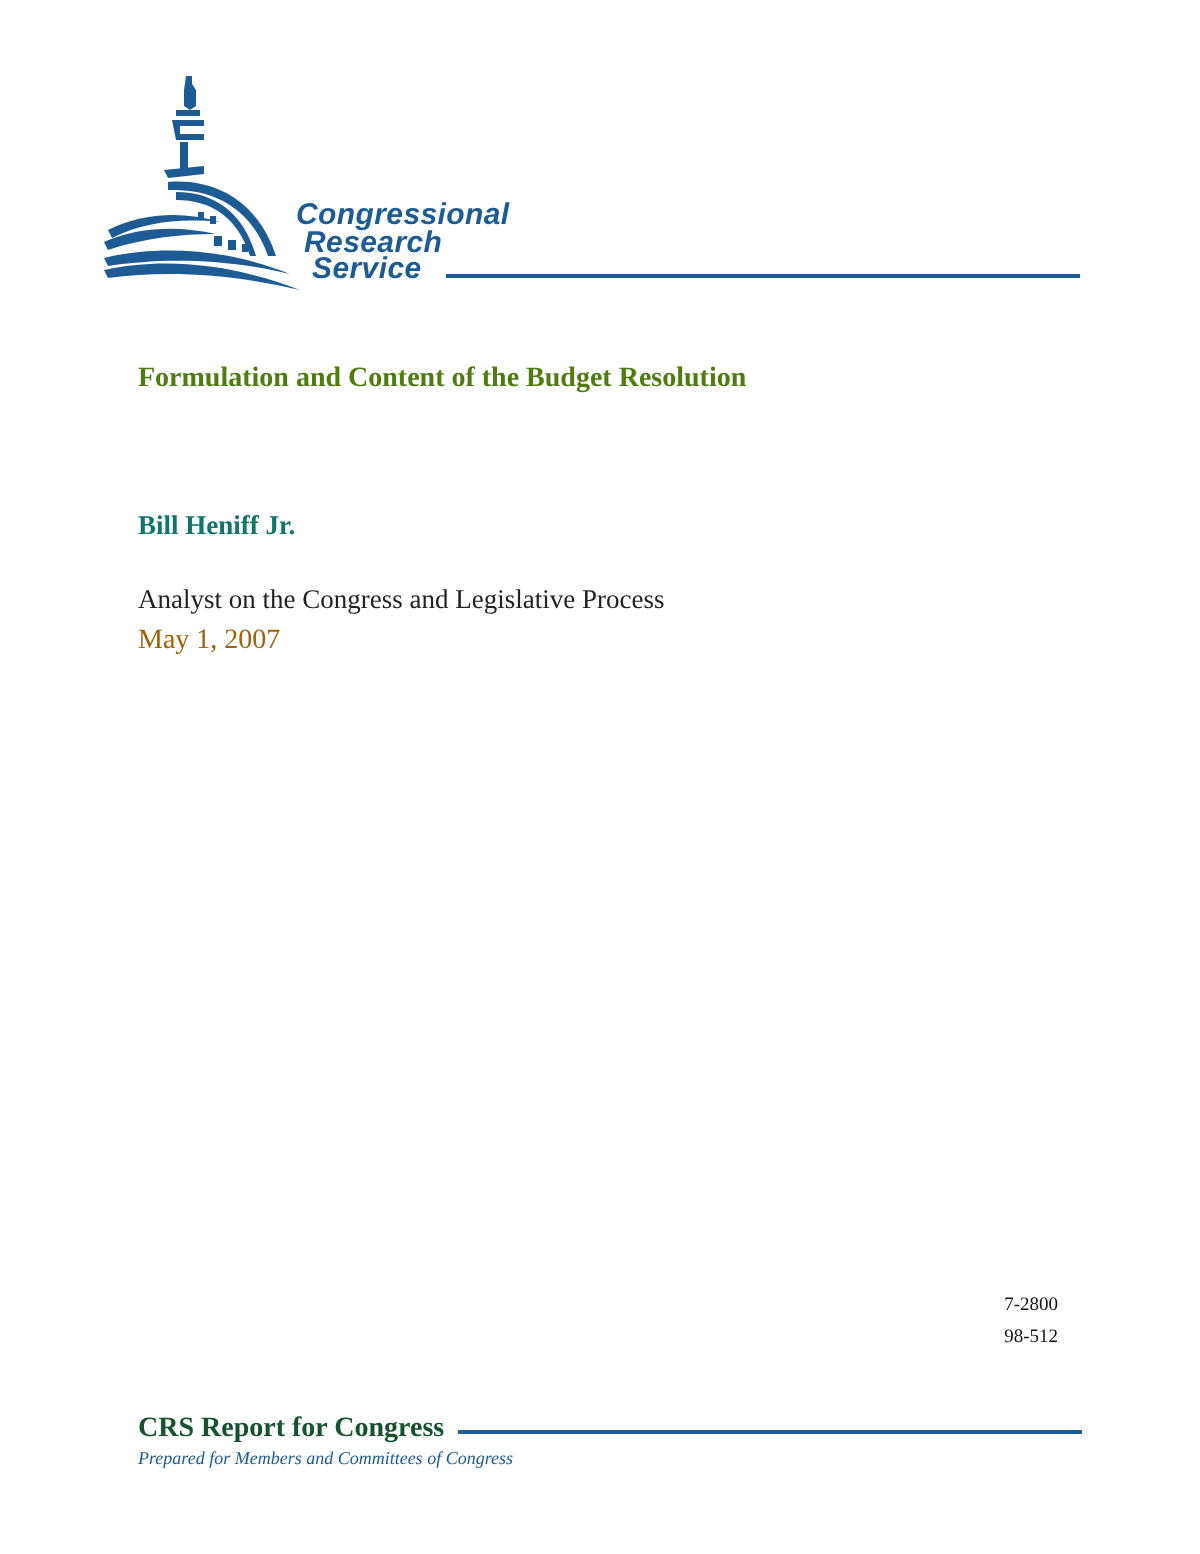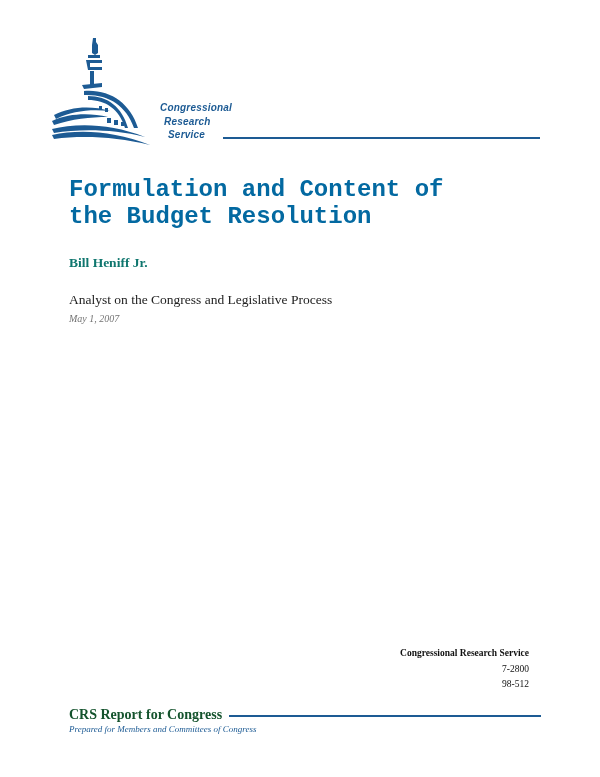--- a/index.html
+++ b/index.html
@@ -1,25 +1,25 @@
 <!DOCTYPE html>
 <html><head>
   <meta charset="utf-8">
   <style>
     html, body { margin: 0; padding: 0; background: #ffffff; }
     body { width: 600px; height: 777px; position: relative; overflow: hidden; font-family: "DejaVu Serif", serif; color: #111; }
     .logo { position: absolute; left: 50px; top: 33px; width: 120px; height: 115px; }
-    .logo-text { position: absolute; left: 148px; top: 101px; font-family: "Liberation Sans", sans-serif; font-style: italic; font-weight: bold; color: #1d5b94; font-size: 10px; line-height: 13.5px; letter-spacing: 0.2px; margin-left: 12px; }
+    .logo-text { position: absolute; left: 148px; top: 101px; font-family: "Liberation Sans", sans-serif; font-style: italic; font-weight: bold; color: #1d5b94; font-size: 15px; line-height: 13.5px; letter-spacing: 0.2px; }
     .logo-text div:nth-child(2) { padding-left: 4px; }
     .logo-text div:nth-child(3) { padding-left: 8px; }
     .header-rule { position: absolute; left: 223px; top: 137px; width: 317px; height: 2px; background: #1d5b94; }
-    .title { position: absolute; left: 69px; top: 176px; width: 430px; font-family: Liberation Mono, monospace; font-weight: bold; font-size: 24px; line-height: 27px; color: #0369a1; }
+    .title { position: absolute; left: 69px; top: 176px; width: 430px; font-family: Liberation Serif, serif; font-weight: bold; font-size: 14px; line-height: 27px; color: #4d7c0f; }
     .author { position: absolute; left: 69px; top: 255px; font-family: "Liberation Serif", serif; font-weight: bold; font-size: 13.5px; color: #0f766e; }
     .affil { position: absolute; left: 69px; top: 275px; font-family: "Liberation Serif", serif; font-size: 13.5px; color: #222; margin-top: 17px; }
-    .date { position: absolute; left: 69px; top: 313px; font-family: "Liberation Serif", serif; font-size: 10px; color: #737373; font-style: italic; }
+    .date { position: absolute; left: 69px; top: 313px; font-family: "Liberation Serif", serif; font-size: 14px; color: #a16207; }
     .crs-block { position: absolute; right: 71px; top: 646px; text-align: right; font-family: "Liberation Serif", serif; font-size: 9.5px; line-height: 15.5px; color: #111; }
     .crs-block .org { font-weight: bold; }
     .footer-title { position: absolute; left: 69px; top: 707px; font-family: "Liberation Serif", serif; font-weight: bold; font-size: 14px; color: #14532d; }
     .footer-rule { position: absolute; left: 229px; top: 715px; width: 312px; height: 2px; background: #1d5b94; }
     .footer-sub { position: absolute; left: 69px; top: 724px; font-family: "Liberation Serif", serif; font-style: italic; font-size: 9px; color: #1d5b94; }
   </style>
 </head>
 <body>
 
 <svg class="logo" viewBox="0 0 120 115" xmlns="http://www.w3.org/2000/svg">
@@ -53,20 +53,19 @@
   <div>Service</div>
 </div>
 <div class="header-rule"></div>
 
 <div class="title">Formulation and Content of the Budget Resolution</div>
 <div class="author">Bill Heniff Jr.</div>
 <div class="affil">Analyst on the Congress and Legislative Process</div>
 <div class="date">May 1, 2007</div>
 
 <div class="crs-block">
-  <div class="org">Congressional Research Service</div>
   <div>7-2800</div>
   <div>98-512</div>
 </div>
 
 <div class="footer-title">CRS Report for Congress</div>
 <div class="footer-rule"></div>
 <div class="footer-sub">Prepared for Members and Committees of Congress</div>
 
 </body></html>

